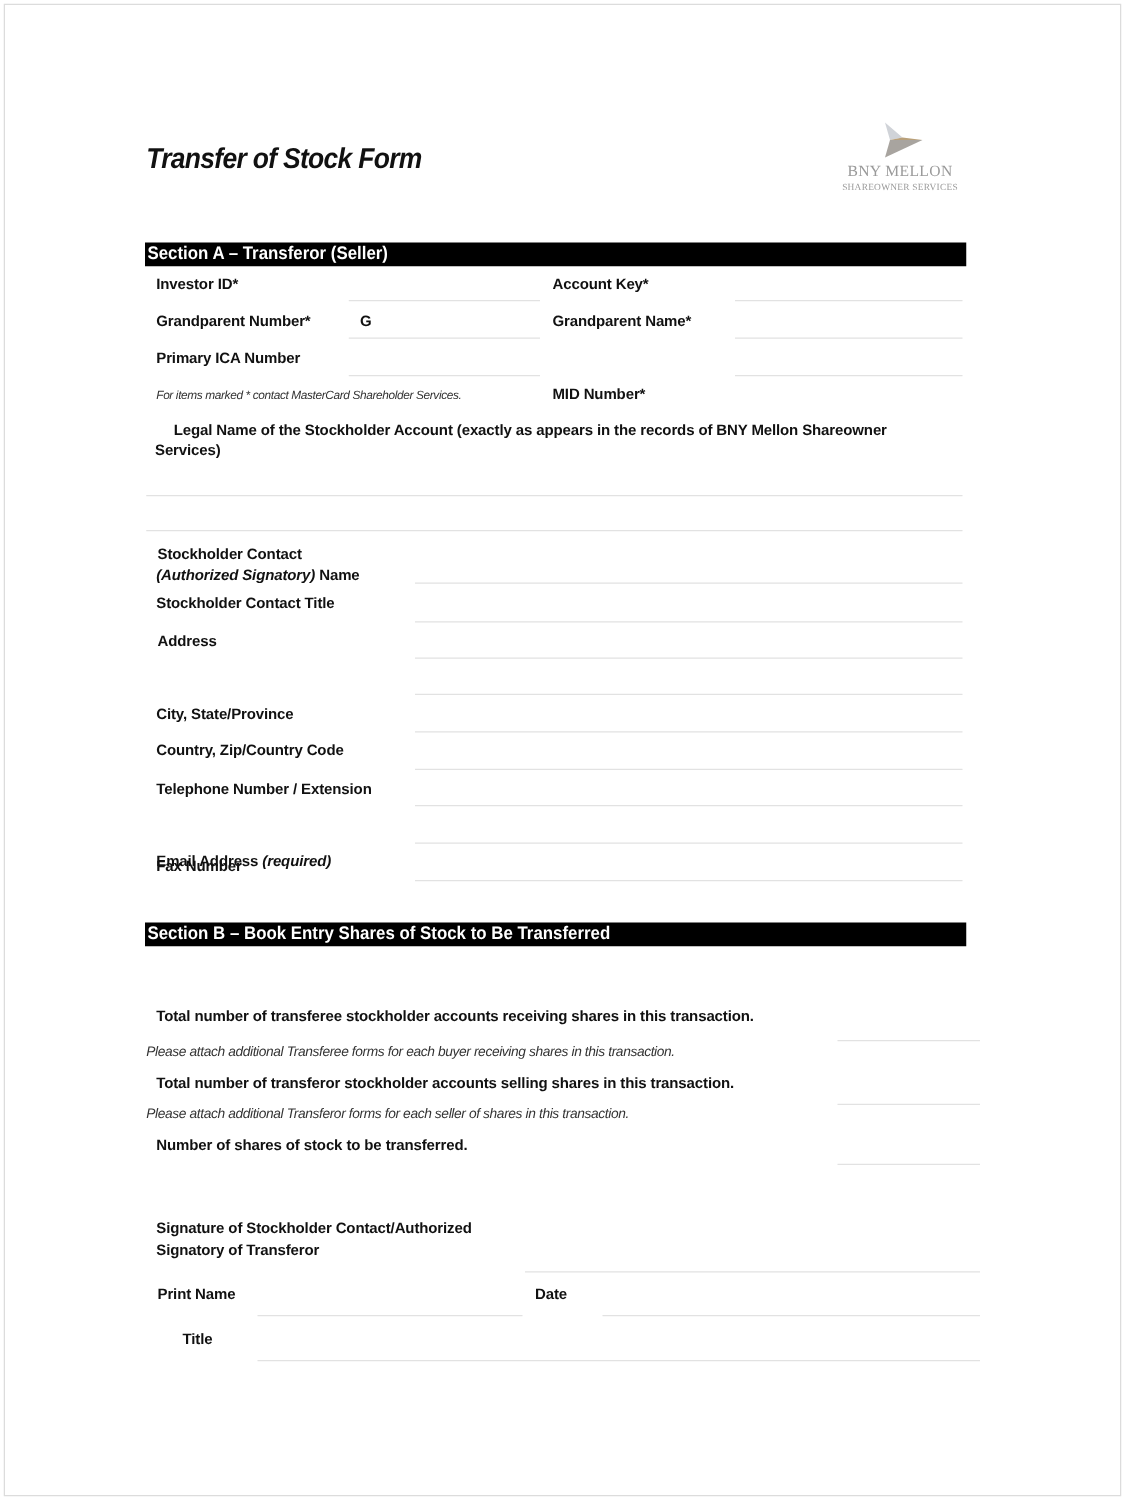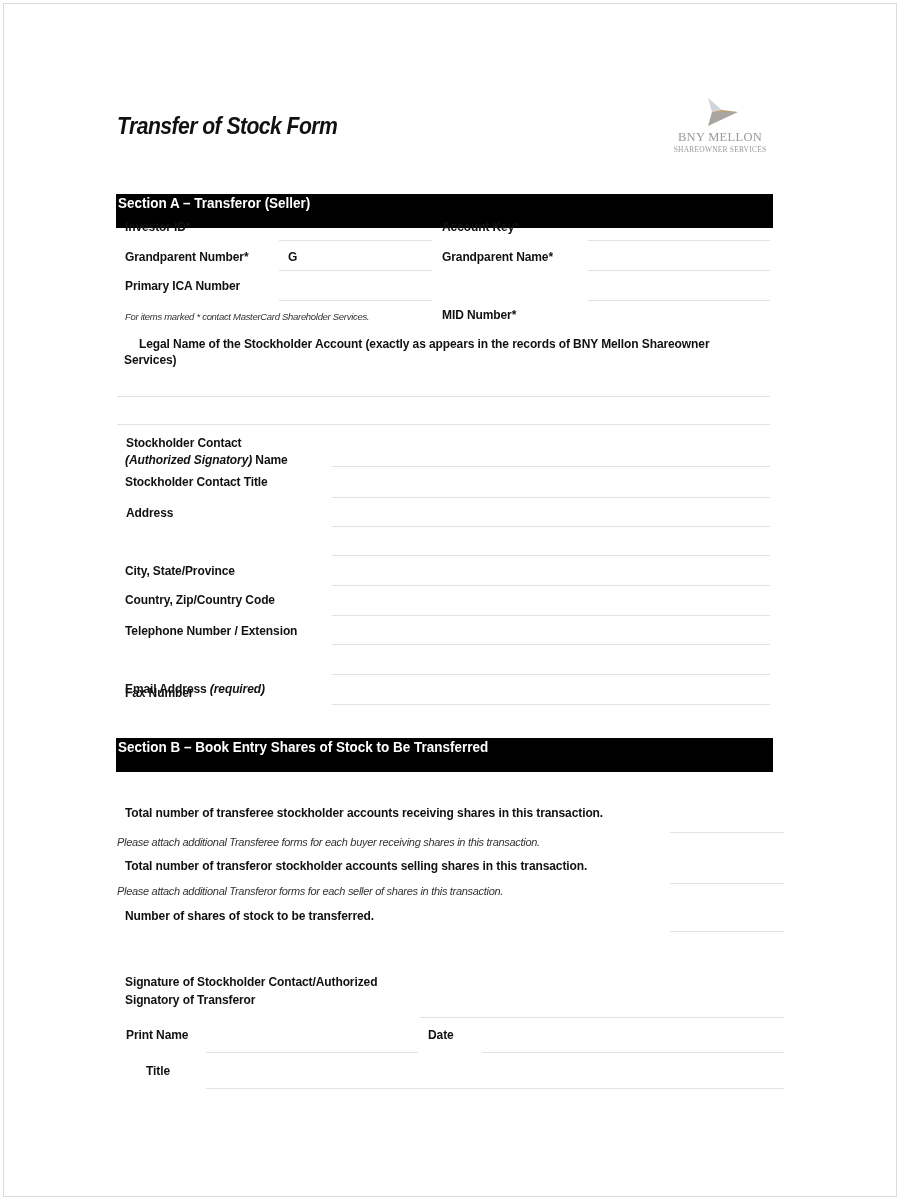--- a/index.html
+++ b/index.html
@@ -9,21 +9,21 @@
                  border: 1px solid #dcdcdc; }
   .abs { position: absolute; }
   .title { left: 117px; top: 113px; font-size: 23px; font-weight: bold; font-style: italic;
            letter-spacing: -0.6px; transform: scaleX(0.92); transform-origin: left; }
   .logo { left: 668px; top: 96px; width: 104px; height: 68px; text-align: center; }
   .logo svg { display: block; margin: 0 auto 0 36px; }
   .logo-name { font-family: "Liberation Serif", serif; font-size: 12.5px; color: #9a9a9a;
                letter-spacing: 0.3px; margin-top: 2px; }
   .logo-sub { font-family: Liberation Serif, serif; font-size: 7.5px; color: #9a9a9a;
               letter-spacing: 0.2px; }
-  .section-bar { left: 116px; width: 657px; height: 34px; background: #000; color: #fff;
+  .section-bar { left: 116px; width: 657px; height: 19px; background: #000; color: #fff;
                  font-size: 14.5px; font-weight: bold; line-height: 19px; padding-left: 2px;
                  box-sizing: border-box; transform-origin: left; }
   .section-bar span { display: inline-block; transform: scaleX(0.93); transform-origin: left; }
   .lbl { font-size: 12px; font-weight: bold; white-space: nowrap; letter-spacing: -0.1px; }
   .lbl i { font-weight: bold; }
   .note { font-size: 11px; font-style: italic; color: #333; white-space: nowrap; letter-spacing: -0.3px; }
   .note-sm { font-size: 9.5px; }
   .line { position: absolute; height: 0; border-top: 1.5px solid #e2e2e2; }
   .val { font-size: 12px; font-weight: bold; }
 </style>

